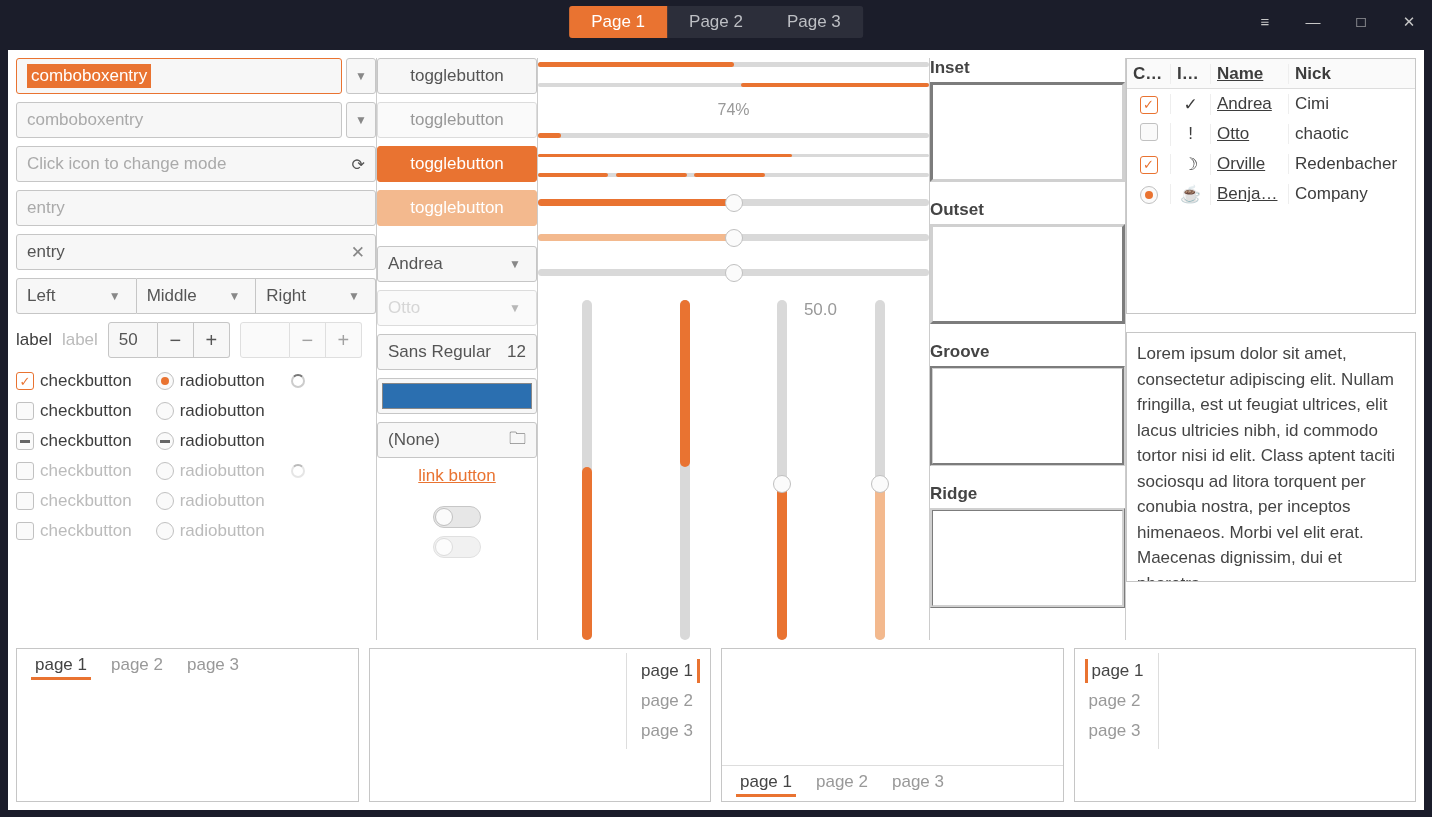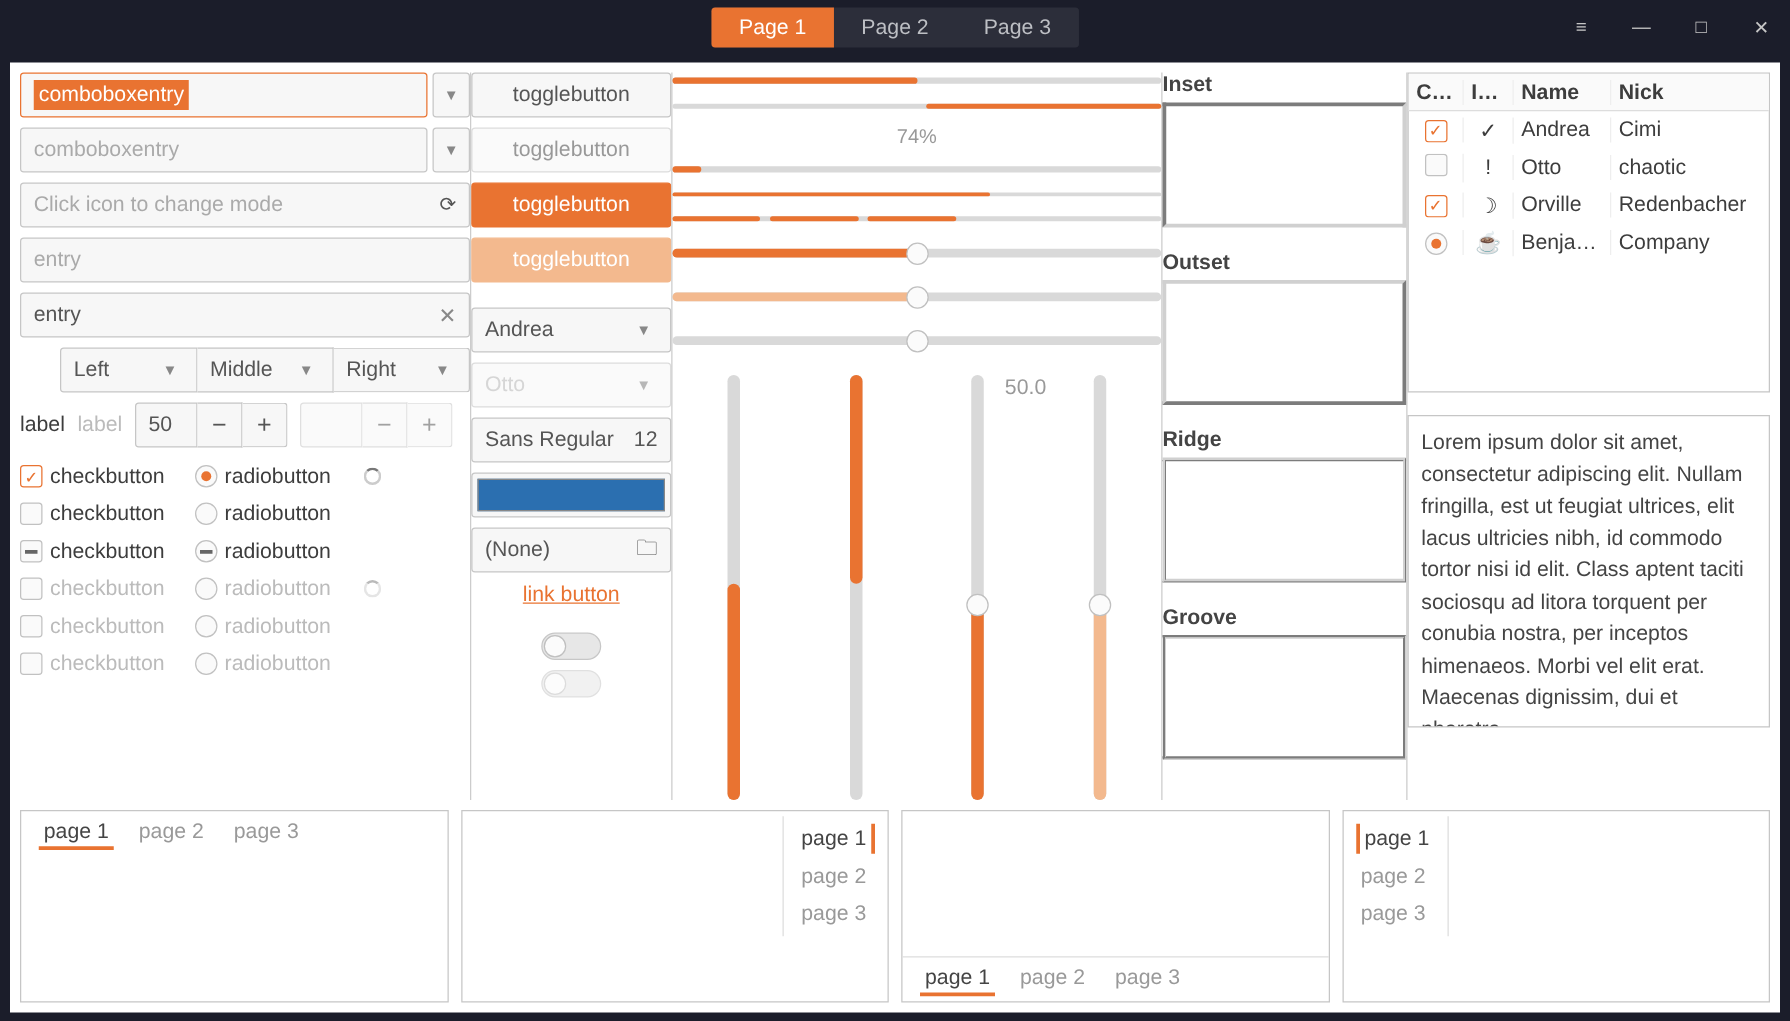--- a/index.html
+++ b/index.html
@@ -90,21 +90,21 @@
   .frame.ridge  { border-style: ridge;  }
   
   
   .treeview { border: 1px solid #c6c6c6; height: 256px; }
   .trhdr, .trow { display: flex; align-items: center; height: 30px; }
   .trhdr { font-weight: 600; background: #fafafa; border-bottom: 1px solid #ddd; }
   .tc { padding: 0 6px; overflow: hidden; text-overflow: ellipsis; white-space: nowrap; border-right: 1px solid #eee; }
   .tc:last-child { border-right: none; }
   .tc.cool { width: 44px; text-align: center; }
   .tc.icon { width: 40px; text-align: center; }
-  .tc.name { width: 78px; }
+  .tc.name { width: 78px; text-decoration: underline; }
   .tc.nick { flex: 1; }
   .textarea { border: 1px solid #c6c6c6; height: 250px; margin-top: 10px; padding: 8px 10px; font-size: 17px; line-height: 1.5; overflow: hidden; color: #444; }
   
   
   .lower { height: 170px; display: flex; gap: 10px; padding: 8px; }
   .nb { flex: 1; border: 1px solid #c6c6c6; position: relative; background: #fff; }
   .nb-tabs { display: flex; gap: 16px; padding: 4px 14px 0; position: relative; }
   .nb-tabs.bottom { position: absolute; bottom: 0; left: 0; right: 0; border-top: 1px solid #ddd; padding-bottom: 4px; }
   .nb-tabs.right, .nb-tabs.left { flex-direction: column; gap: 6px; position: absolute; top: 4px; }
   .nb-tabs.right { right: 0; border-left: 1px solid #ddd; padding: 6px 10px; }
@@ -152,21 +152,21 @@
       <div class="ctl">
         <span class="placeholder">Click icon to change mode</span>
         <span class="refresh">⟳</span>
       </div>
       <div class="ctl placeholder">entry</div>
       <div class="ctl">
         <span>entry</span>
         <span style="margin-left:auto;color:#888;">✕</span>
       </div>
       <div class="btngrp">
-        <div class="ctl" style="flex:1;margin-left:32px;">
+        <div class="ctl" style="flex:1;">
             <span>Left</span>
             <span class="drop" style="margin-left:auto">▼</span>
           </div>
         <div class="ctl" style="flex:1;">
             <span>Middle</span>
             <span class="drop" style="margin-left:auto">▼</span>
           </div>
         <div class="ctl" style="flex:1;">
             <span>Right</span>
             <span class="drop" style="margin-left:auto">▼</span>
@@ -337,26 +337,26 @@
     <div class="col col4">
       <div>
           <div class="frame-label">Inset</div>
           <div class="frame inset"></div>
         </div>
       <div>
           <div class="frame-label">Outset</div>
           <div class="frame outset"></div>
         </div>
       <div>
+          <div class="frame-label">Groove</div>
+          <div class="frame groove"></div>
+        </div>
+      <div>
           <div class="frame-label">Ridge</div>
           <div class="frame ridge"></div>
-        </div>
-      <div>
-          <div class="frame-label">Groove</div>
-          <div class="frame groove"></div>
         </div>
     </div>
 
     <div class="vrule"></div>
 
     <div class="col col5">
       <div class="treeview">
         <div class="trhdr">
           <div class="tc cool">Cool</div>
           <div class="tc icon">Icon</div>

